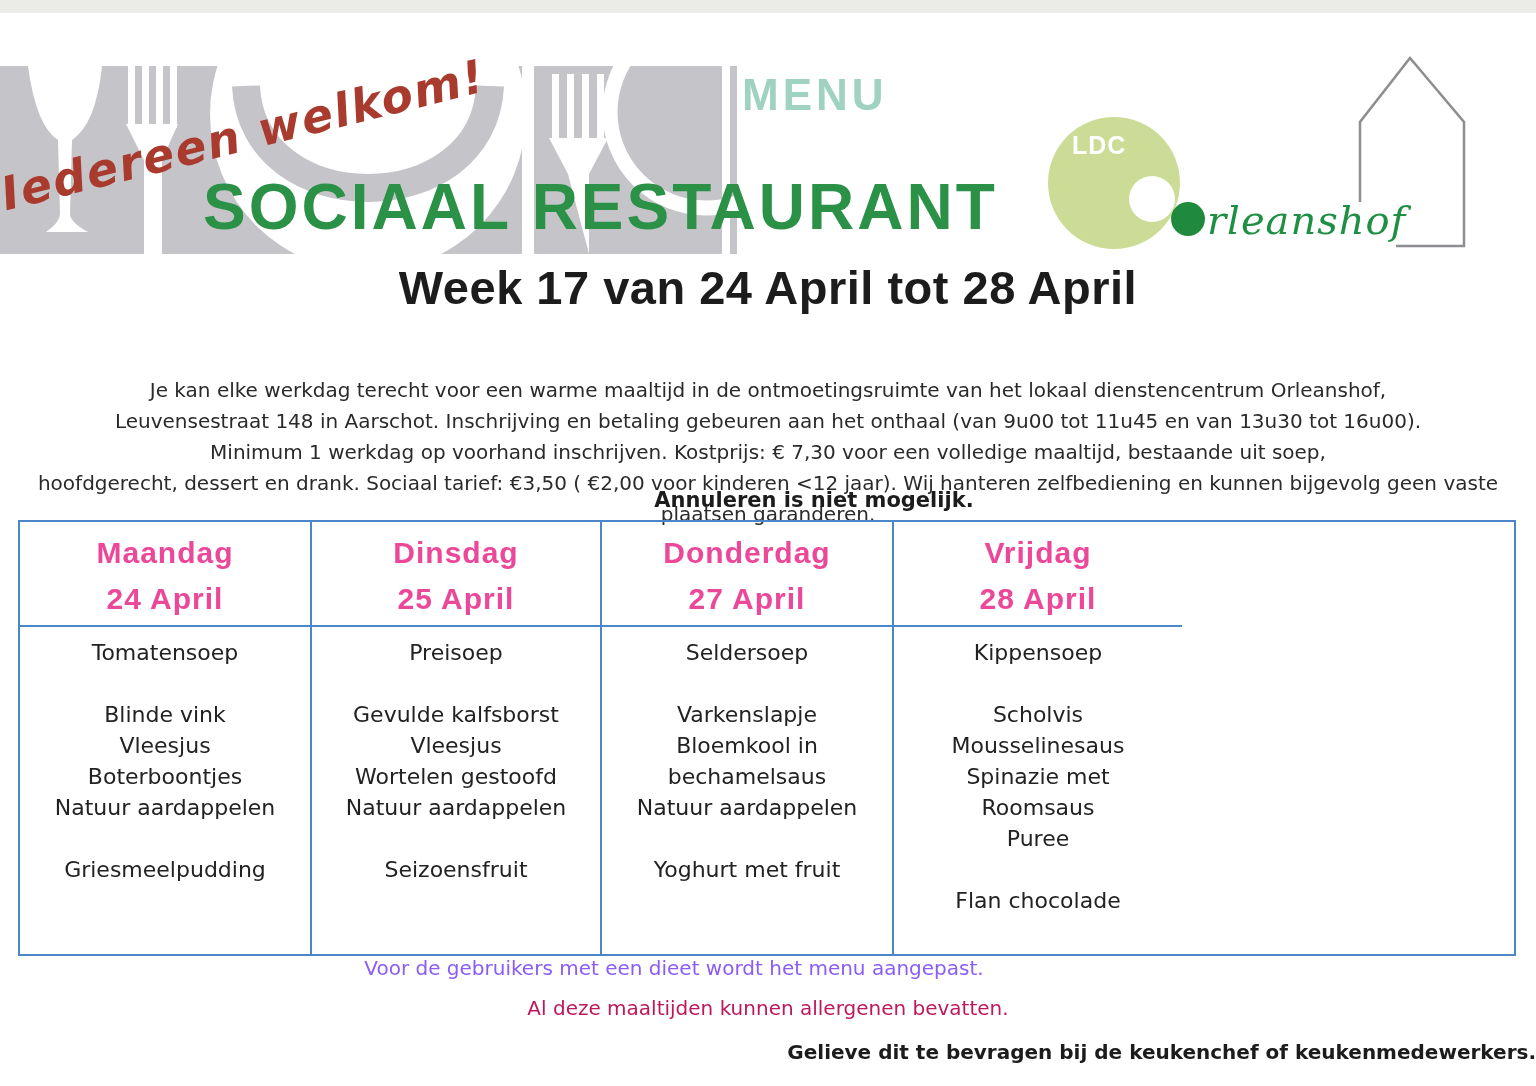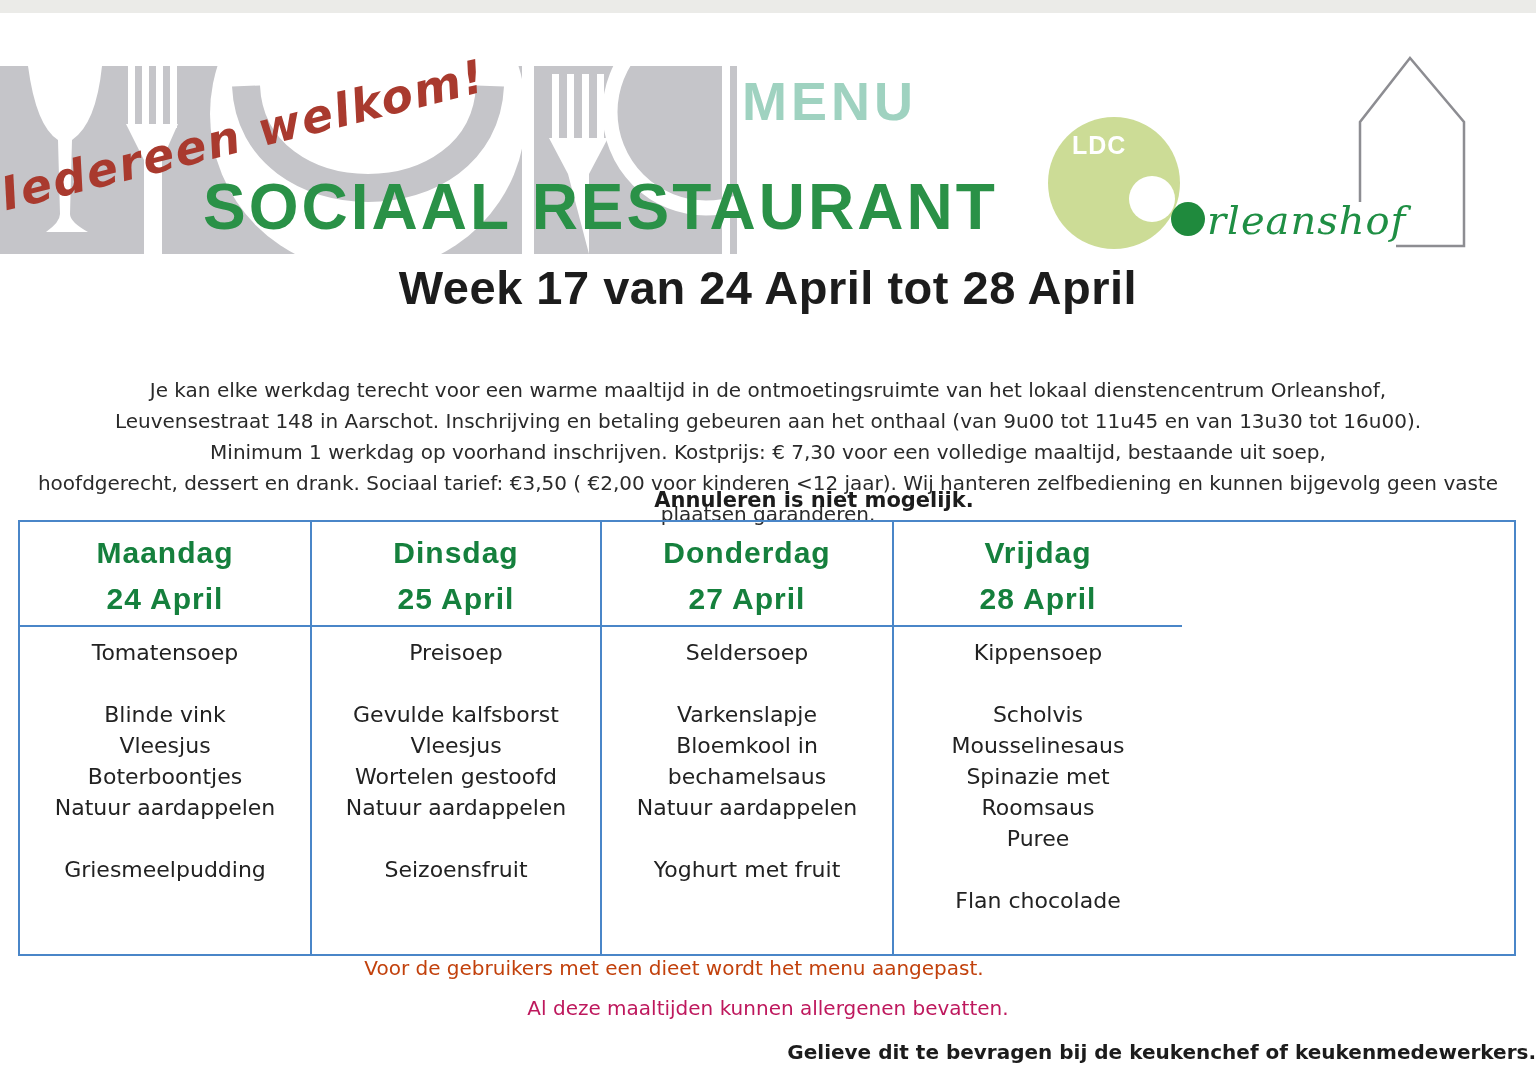--- a/index.html
+++ b/index.html
@@ -7,21 +7,21 @@
   .page{position:relative;width:1536px;height:1086px;background:#ffffff;overflow:hidden;}
 
   .scan-strip{position:absolute;left:0;top:0;width:1536px;height:13px;background:#ebebe8;}
 
   
   .banner{position:absolute;left:0;top:64px;width:737px;height:192px;}
   .welcome{position:absolute;left:2px;top:168px;transform:rotate(-14deg);transform-origin:0 50%;
     font-family:"DejaVu Sans",sans-serif;font-style:italic;font-weight:600;
     font-size:46px;letter-spacing:2px;color:#a93a2e;white-space:nowrap;z-index:5;}
   .menu-word{position:absolute;left:742px;top:70px;font-family:"Liberation Sans",sans-serif;
-    font-weight:700;font-size:54px;letter-spacing:4px;color:#9fd2c0;z-index:4;}
+    font-weight:700;font-size:44px;letter-spacing:4px;color:#9fd2c0;z-index:4;}
   .restaurant{position:absolute;left:203px;top:170px;font-family:"Liberation Sans",sans-serif;
     font-weight:700;font-size:64px;letter-spacing:3px;color:#2a9147;white-space:nowrap;z-index:4;}
 
   
   .logo-circle{position:absolute;left:1048px;top:117px;width:132px;height:132px;border-radius:50%;background:#ccdc96;z-index:2;}
   .logo-ldc{position:absolute;left:24px;top:14px;font-family:"Liberation Sans",sans-serif;
     font-weight:700;font-size:25px;letter-spacing:1px;color:#ffffff;}
   .logo-white-dot{position:absolute;left:1129px;top:176px;width:46px;height:46px;border-radius:50%;background:#ffffff;z-index:3;}
   .logo-green-dot{position:absolute;left:1171px;top:202px;width:34px;height:34px;border-radius:50%;background:#1f8a3d;z-index:4;}
   .logo-name{position:absolute;left:1207px;top:197px;font-family:"DejaVu Serif",serif;font-style:italic;
@@ -38,26 +38,26 @@
 
   
   .menu-table{position:absolute;left:18px;top:520px;width:1498px;height:436px;
     display:grid;grid-template-columns:292px 290px 292px 288px 336px;
     border:2px solid #4a86c8;box-sizing:border-box;}
   .day-col{border-right:2px solid #4a86c8;display:flex;flex-direction:column;box-sizing:border-box;}
   .day-col:last-child{border-right:none;}
   .day-head{height:105px;border-bottom:2px solid #4a86c8;box-sizing:border-box;
     text-align:center;padding-top:8px;}
   .day-name,.day-date{font-family:"Liberation Sans",sans-serif;font-weight:700;
-    font-size:30px;letter-spacing:1px;line-height:46px;color:#15803d;}
+    font-size:30px;letter-spacing:1px;line-height:46px;color:#ec4899;}
   .day-items{flex:1;text-align:center;padding-top:10px;font-size:22px;line-height:31px;
     color:#222222;white-space:pre-line;}
 
   
-  .foot-note{position:absolute;left:0;top:956px;width:1348px;text-align:center;font-size:20px;color:#c2410c;}
+  .foot-note{position:absolute;left:0;top:956px;width:1348px;text-align:center;font-size:20px;color:#8b5cf6;}
   .foot-allerg{position:absolute;left:0;top:996px;width:1536px;text-align:center;font-weight:400;font-size:20px;color:#be185d;}
   .foot-ask{position:absolute;left:0;top:1040px;width:1536px;text-align:right;font-weight:700;font-size:20px;color:#1c1c1c;}
 </style>
 </head>
 <body>
 
 <div class="page">
 
   <div class="scan-strip"></div>
 

